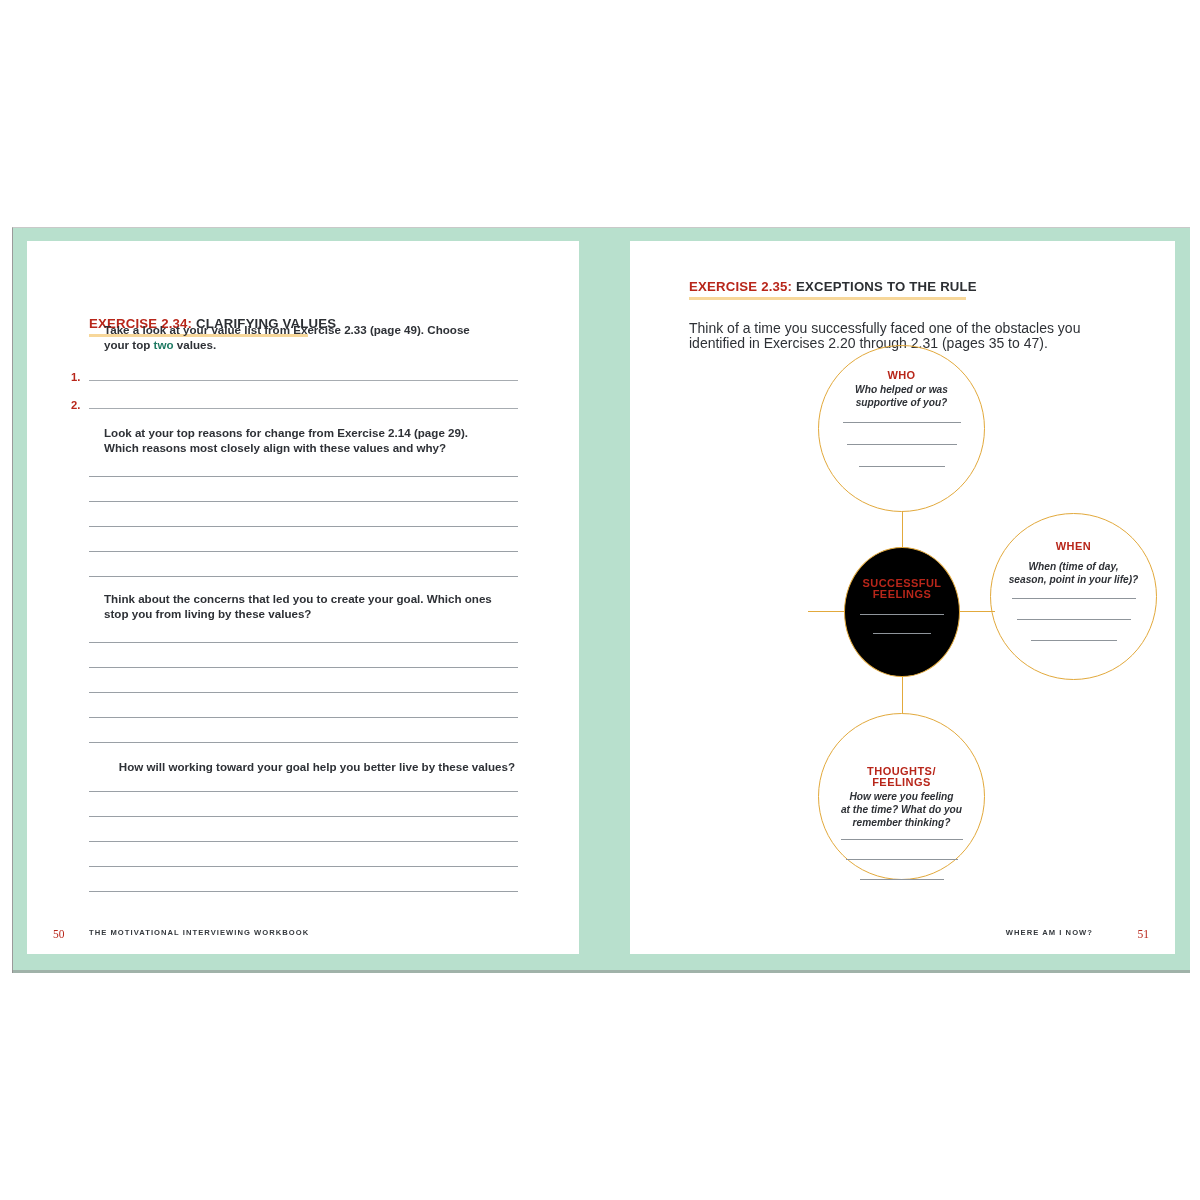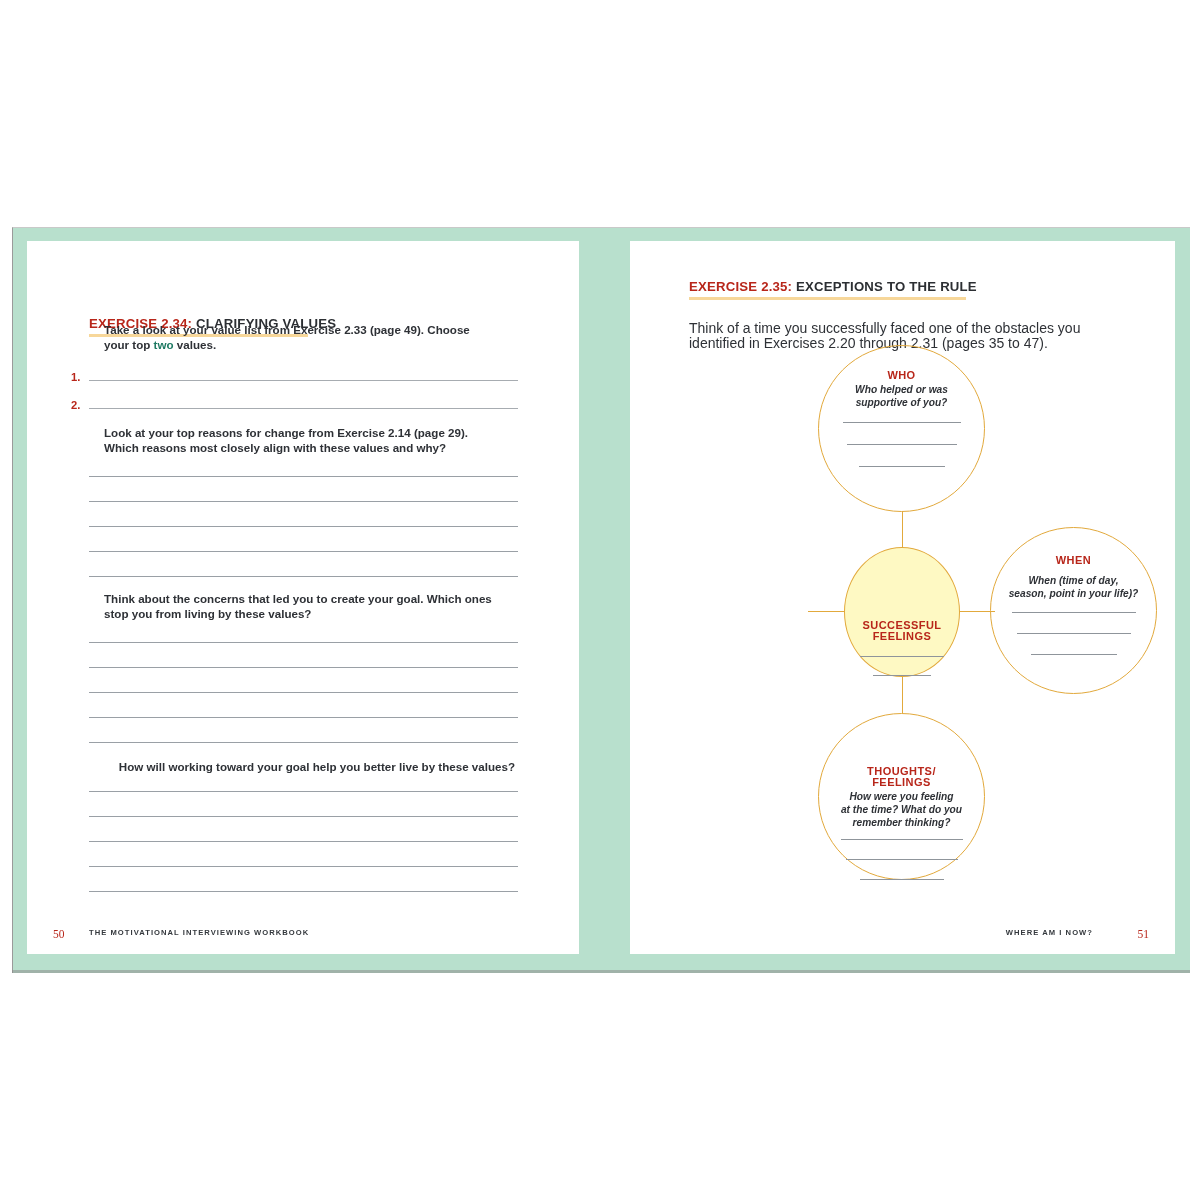--- a/index.html
+++ b/index.html
@@ -144,23 +144,22 @@
     position: absolute;
     border-radius: 50%;
     border: 1.2px solid #e2a93c;
     box-sizing: border-box;
     background: transparent;
     display: flex;
     flex-direction: column;
     align-items: center;
   }
   .bubble.center {
-    background: #fef9c3;
+    background: #000000;
     border-color: #e2a93c;
-    justify-content: flex-end;
   }
   .b-label {
     color: #b8261a;
     font-weight: bold;
     font-size: 11px;
     letter-spacing: .45px;
     text-align: center;
     line-height: 11px;
   }
   .b-q {
@@ -270,21 +269,21 @@
           <div class="b-q" style="white-space:pre-line;margin-top:2px;">Who helped or was
 supportive of you?</div>
           <div class="b-lines" style="margin-top:13px;">
             <div class="bl" style="width:118px;"></div>
             <div class="bl" style="width:110px;margin-top:21px;"></div>
             <div class="bl" style="width:86px;margin-top:21px;"></div>
           </div>
         </div>
 
 
-        <div class="bubble" style="left:360px; top:166px; width:167px; height:167px; padding-top:27px;">
+        <div class="bubble" style="left:360px; top:152px; width:167px; height:167px; padding-top:27px;">
           <div class="b-label">WHEN</div>
           <div class="b-q" style="white-space:pre-line;margin-top:8px;">When (time of day,
 season, point in your life)?</div>
           <div class="b-lines" style="margin-top:12px;">
             <div class="bl" style="width:124px;"></div>
             <div class="bl" style="width:114px;margin-top:20px;"></div>
             <div class="bl" style="width:86px;margin-top:20px;"></div>
           </div>
         </div>
 

